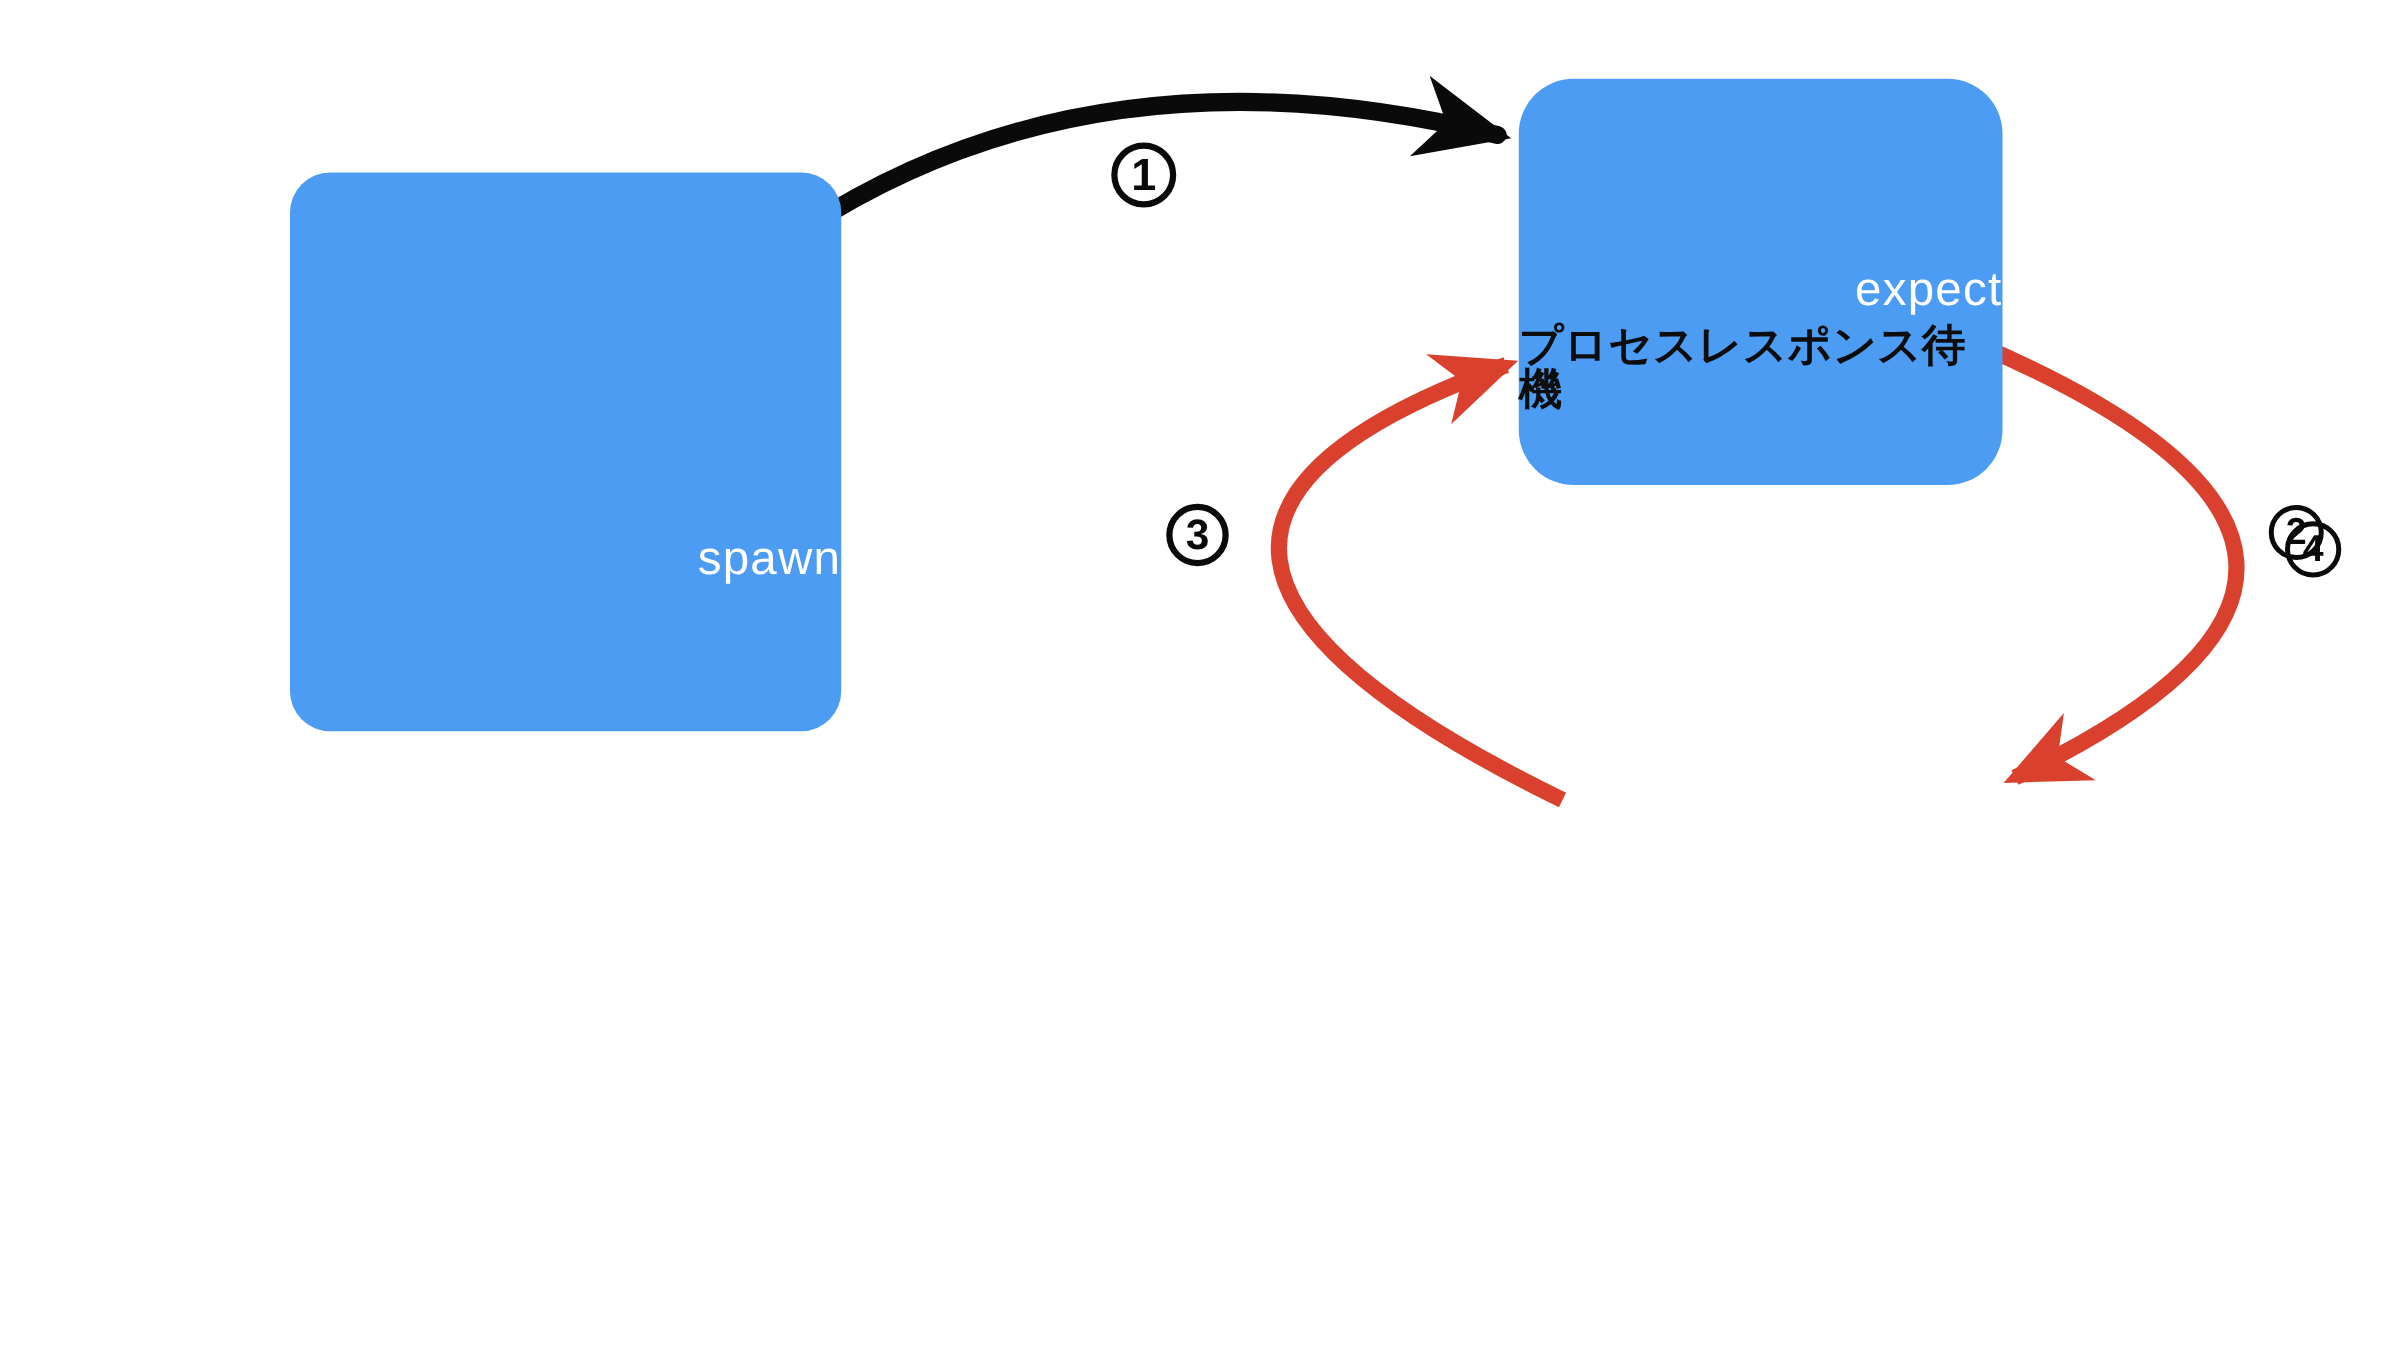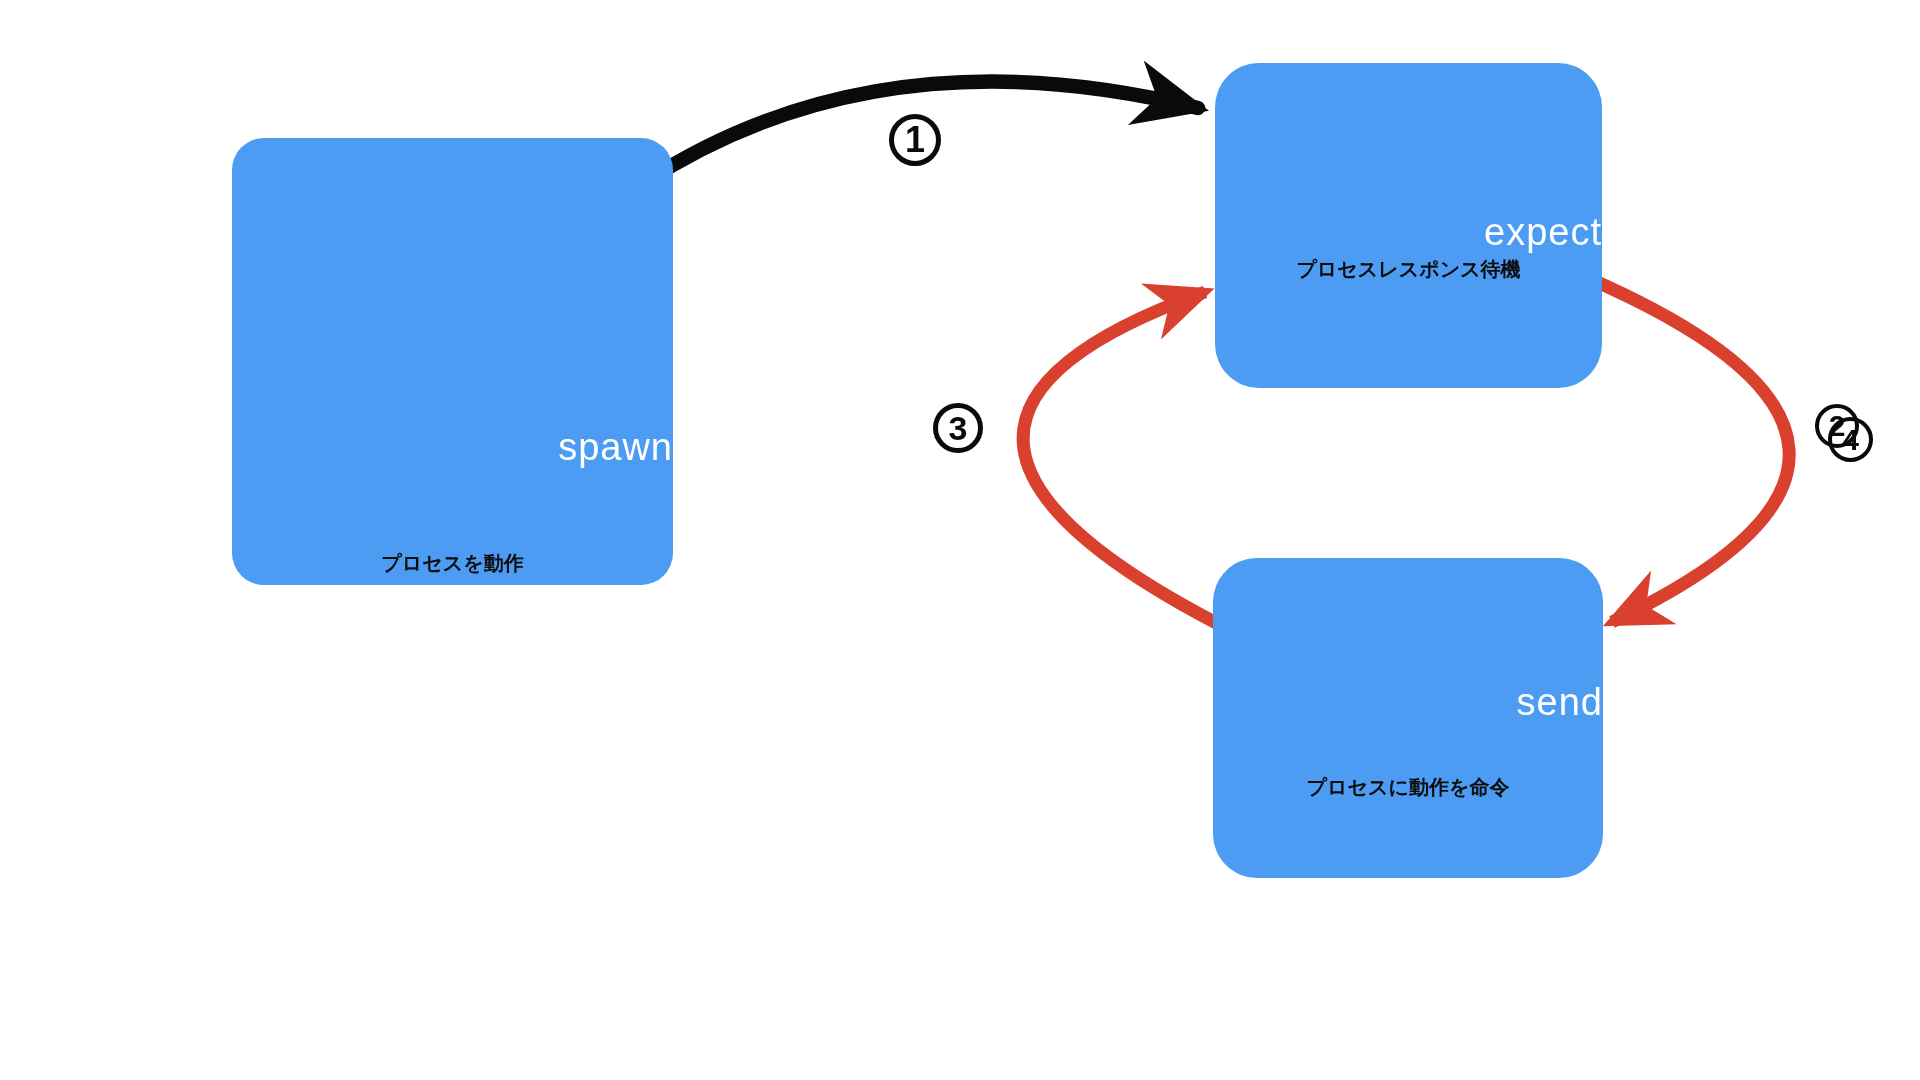--- a/index.html
+++ b/index.html
@@ -40,23 +40,22 @@
     line-height: 1;
     font-weight: 400;
     letter-spacing: 1px;
   }
   #node-spawn  .node-title { top: 290px; }
   #node-expect .node-title { top: 150px; }
   #node-send   .node-title { top: 125px; }
 
   .node-subtitle {
     position: absolute; left: 0; width: 100%;
-    text-align: center;
     color: #0d0d0d;
-    font-size: 20px;
+    font-size: 35px;
     line-height: 1;
     font-weight: 700;
   }
   #node-spawn  .node-subtitle { top: 415px; }
   #node-expect .node-subtitle { top: 196px; }
   #node-send   .node-subtitle { top: 219px; }
 
   
   .step-num {
     position: absolute;
@@ -93,32 +92,27 @@
 
     <path d="M 645 182 Q 880 30 1198 108" fill="none" stroke="#0A0A0A" stroke-width="14.5" stroke-linecap="round" marker-end="url(#head-black)"></path>
 
     <path d="M 1250 640 Q 820 430 1205 292" fill="none" stroke="#D9412E" stroke-width="13" stroke-linecap="butt" marker-end="url(#head-red)"></path>
 
     <path d="M 1588 278 Q 1978 448 1612 622" fill="none" stroke="#D9412E" stroke-width="13" stroke-linecap="butt" marker-end="url(#head-red)"></path>
   </svg>
 
   <div class="node" id="node-spawn">
     <div class="node-title">spawn</div>
-    <div class="node-subtitle">プロセスを動作</div>
   </div>
 
   <div class="node" id="node-expect">
     <div class="node-title">expect</div>
     <div class="node-subtitle">プロセスレスポンス待機</div>
   </div>
 
-  <div class="node" id="node-send">
-    <div class="node-title">send</div>
-    <div class="node-subtitle">プロセスに動作を命令</div>
-  </div>
 
   <div class="step-num" id="step-1">1</div>
 
   <div class="step-num" id="step-3">3</div>
 
   <div class="step-num" id="step-2">2</div>
 
   <div class="step-num" id="step-4">4</div>
 
 </div>

